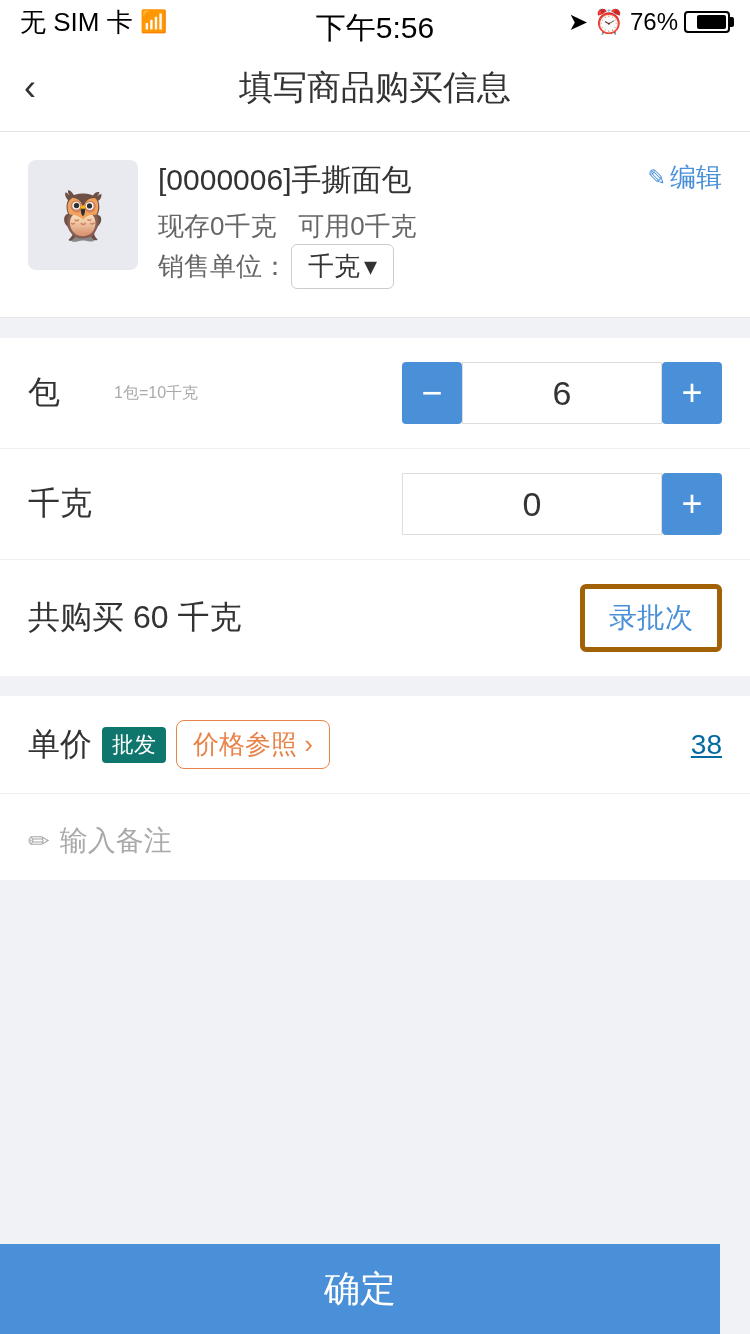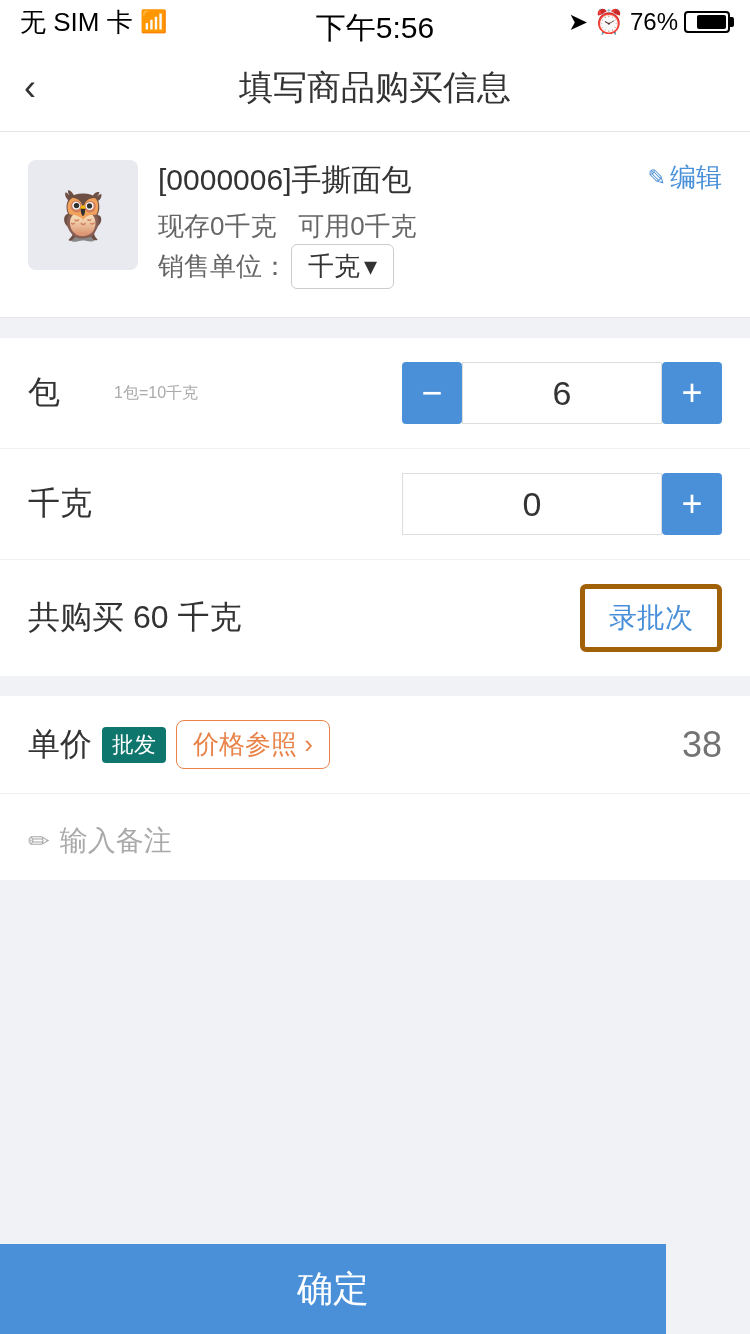--- a/index.html
+++ b/index.html
@@ -289,23 +289,24 @@
       background: #fff;
       font-size: 26px;
       padding: 6px 16px;
       border-radius: 8px;
       display: flex;
       align-items: center;
       gap: 4px;
       cursor: pointer;
     }
     .price-value {
-      font-size: 36px;
-      color: #737373;
+      font-size: 28px;
+      color: #0369a1;
       font-weight: 400;
+      text-decoration: underline;
     }
 
     
     .amount-section {
       background: #fff;
       padding: 28px 28px 20px;
     }
     .amount-row {
       display: flex;
       align-items: center;
@@ -331,21 +332,21 @@
     .pencil-icon {
       font-size: 26px;
       color: #aaa;
     }
 
     
     .confirm-btn {
       position: fixed;
       bottom: 0;
       left: 0;
-      width: 666px;
+      width: 720px;
       height: 90px;
       background: #4a90d9;
       color: #fff;
       font-size: 36px;
       display: flex;
       align-items: center;
       justify-content: center;
       cursor: pointer;
       border: none;
     }

